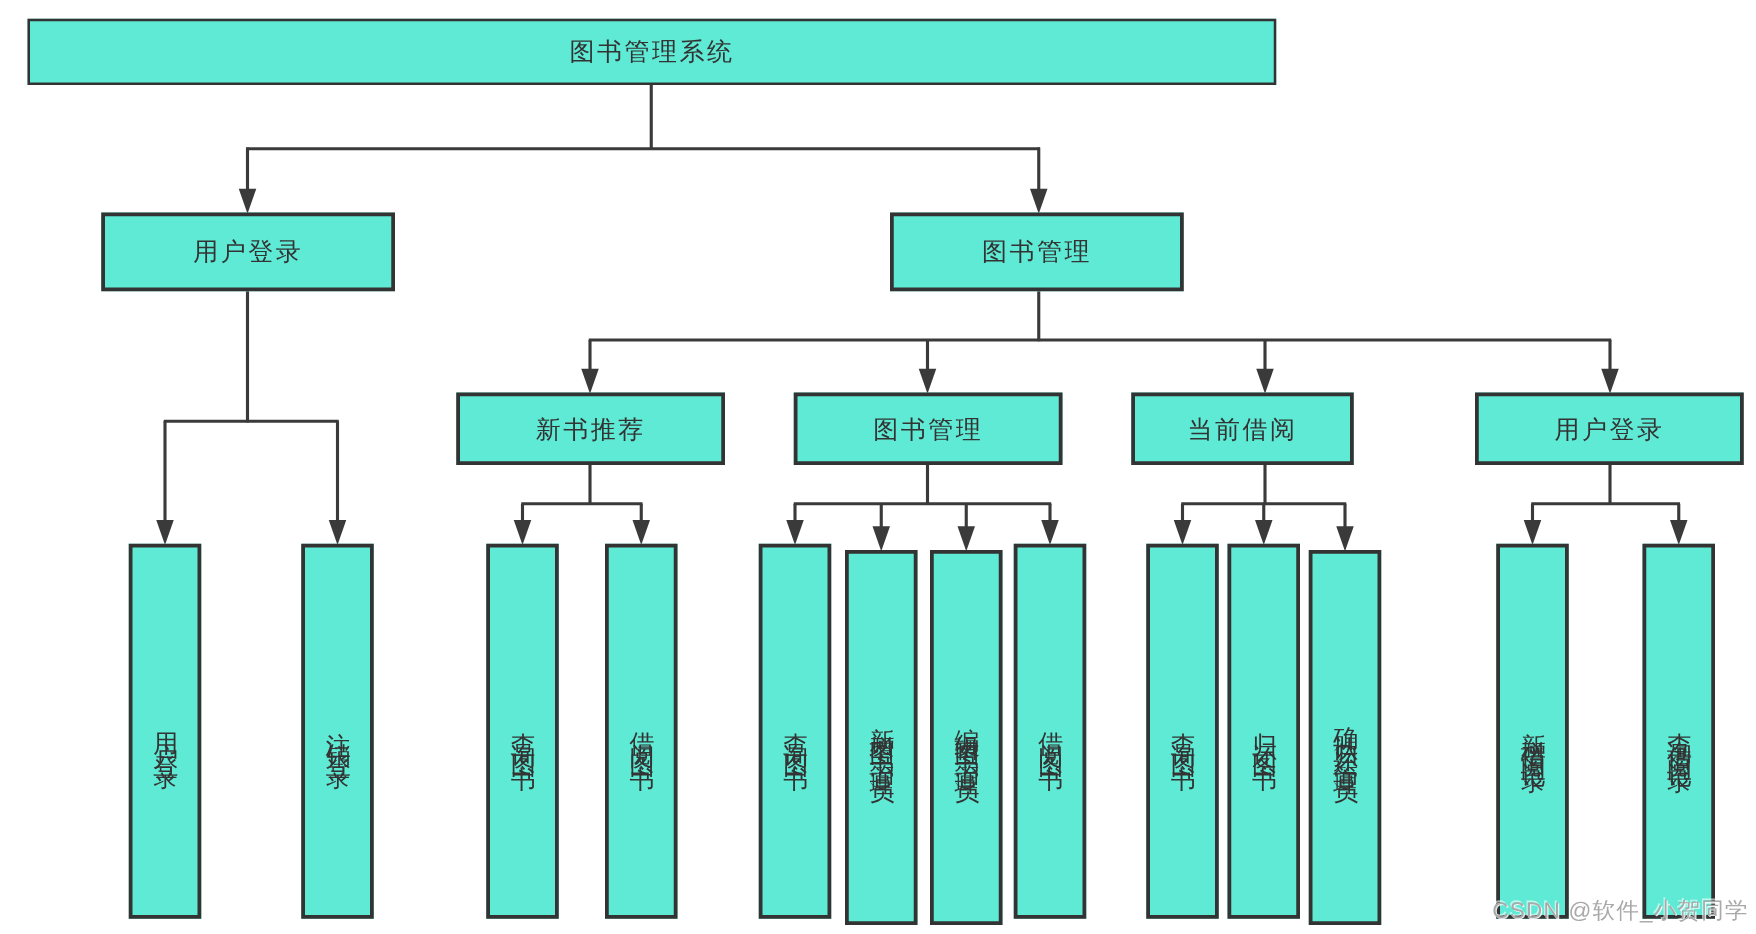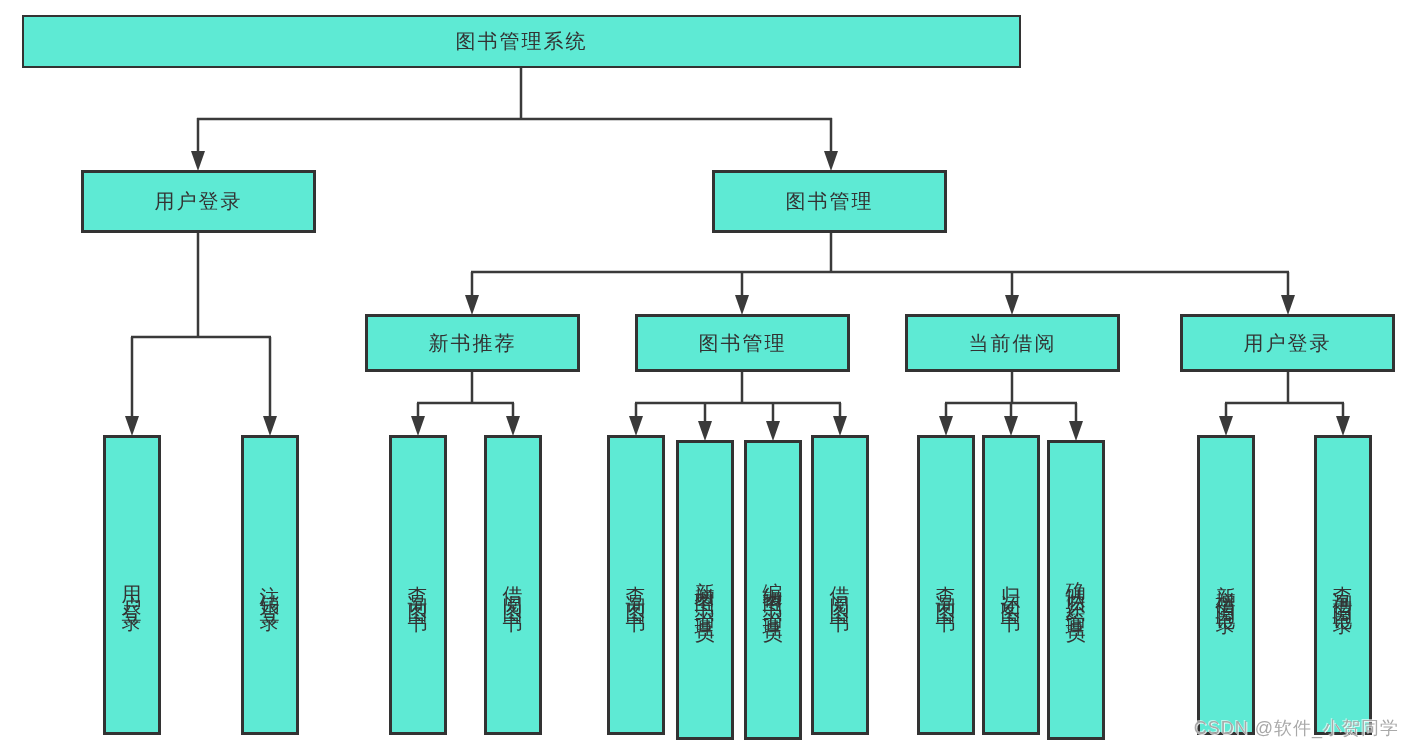--- a/index.html
+++ b/index.html
@@ -128,21 +128,21 @@
     </g>
   </svg>
 
   <div class="box root" style="left:22px; top:15px; width:999px; height:53px;">图书管理系统</div>
 
   <div class="box" style="left:81px; top:170px; width:235px; height:63px;">用户登录</div>
   <div class="box" style="left:365px; top:314px; width:215px; height:58px;">新书推荐</div>
 
   <div class="box" style="left:712px; top:170px; width:235px; height:63px;">图书管理</div>
   <div class="box" style="left:635px; top:314px; width:215px; height:58px;">图书管理</div>
-  <div class="box" style="left:905px; top:314px; width:215px; height:58px;">当前借阅</div>
+  <div class="box" style="left:905px; top:314px; width:178px; height:58px;">当前借阅</div>
   <div class="box" style="left:1180px; top:314px; width:215px; height:58px;">用户登录</div>
 
   <div class="box vbox" style="left:103px; top:435px; width:58px; height:300px;">用户登录</div>
   <div class="box vbox" style="left:241px; top:435px; width:58px; height:300px;">注销登录</div>
 
   <div class="box vbox" style="left:389px; top:435px; width:58px; height:300px;">查询图书</div>
   <div class="box vbox" style="left:484px; top:435px; width:58px; height:300px;">借阅图书</div>
 
   <div class="box vbox" style="left:607px; top:435px; width:58px; height:300px;">查询图书</div>
   <div class="box vbox long" style="left:676px; top:440px; width:58px; height:300px;">新增图书（管理员）</div>

